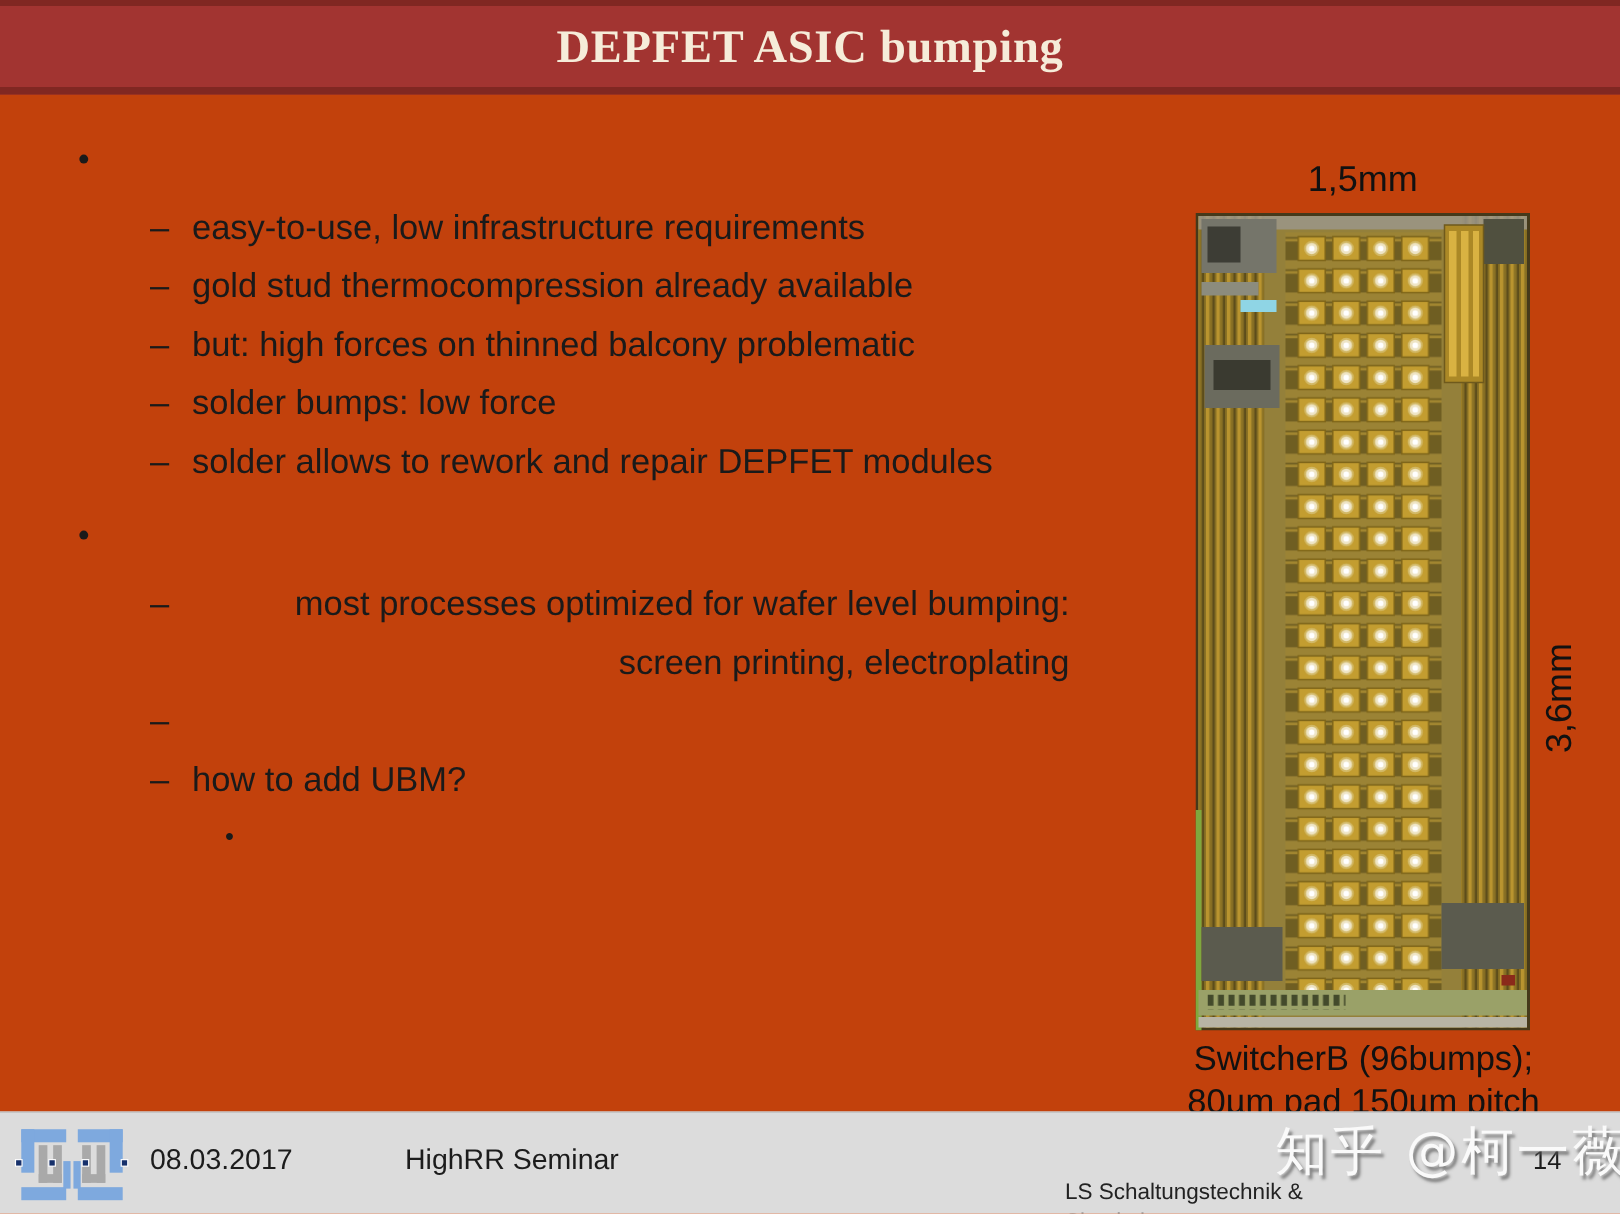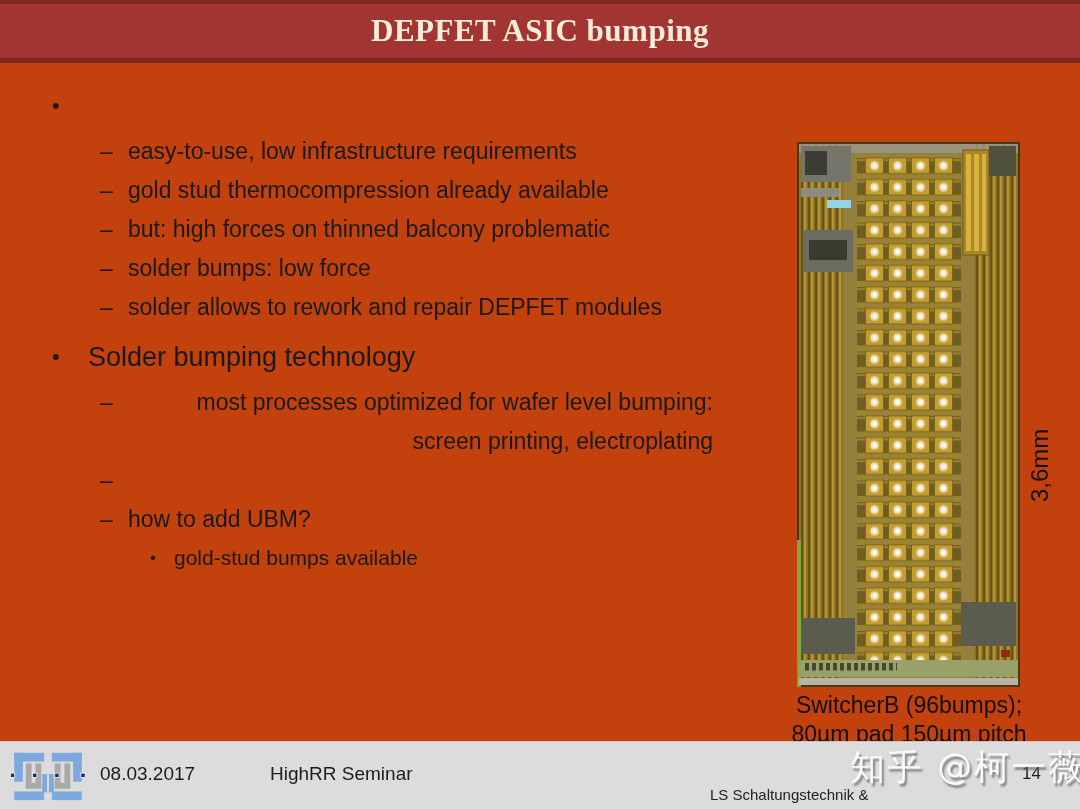--- a/index.html
+++ b/index.html
@@ -94,39 +94,38 @@
     <div class="row l2">
       <span class="m">–</span>
       <span class="t">solder bumps: low force</span>
     </div>
     <div class="row l2">
       <span class="m">–</span>
       <span class="t">solder allows to rework and repair DEPFET modules</span>
     </div>
     <div class="row l1 second">
       <span class="m">•</span>
-      <span class="t">Solder bumping technology</span>
     </div>
     <div class="row l2">
       <span class="m">–</span>
       <span class="t">most processes optimized for wafer level bumping: screen printing, electroplating</span>
     </div>
     <div class="row l2">
       <span class="m">–</span>
     </div>
     <div class="row l2">
       <span class="m">–</span>
       <span class="t">how to add UBM?</span>
     </div>
     <div class="row l3">
       <span class="m">•</span>
-      <span class="t">gold-stud bumps available</span>
-    </div>
-  </div>
-
+    </div>
+  </div>
+
+  <div class="chip-width-label">1,5mm</div>
 
   <div class="chip">
     <svg viewBox="0 0 223 545" width="223" height="545">
       <defs>
         <pattern id="vstr" patternUnits="userSpaceOnUse" width="7" height="14">
           <rect width="7" height="14" fill="#8a7124"></rect>
           <rect width="2.2" height="14" fill="#b9942f"></rect>
           <rect x="4.2" width="1.6" height="14" fill="#5d4d1b"></rect>
         </pattern>
         <pattern id="hband" patternUnits="userSpaceOnUse" x="60" y="13" width="104" height="21.5">

